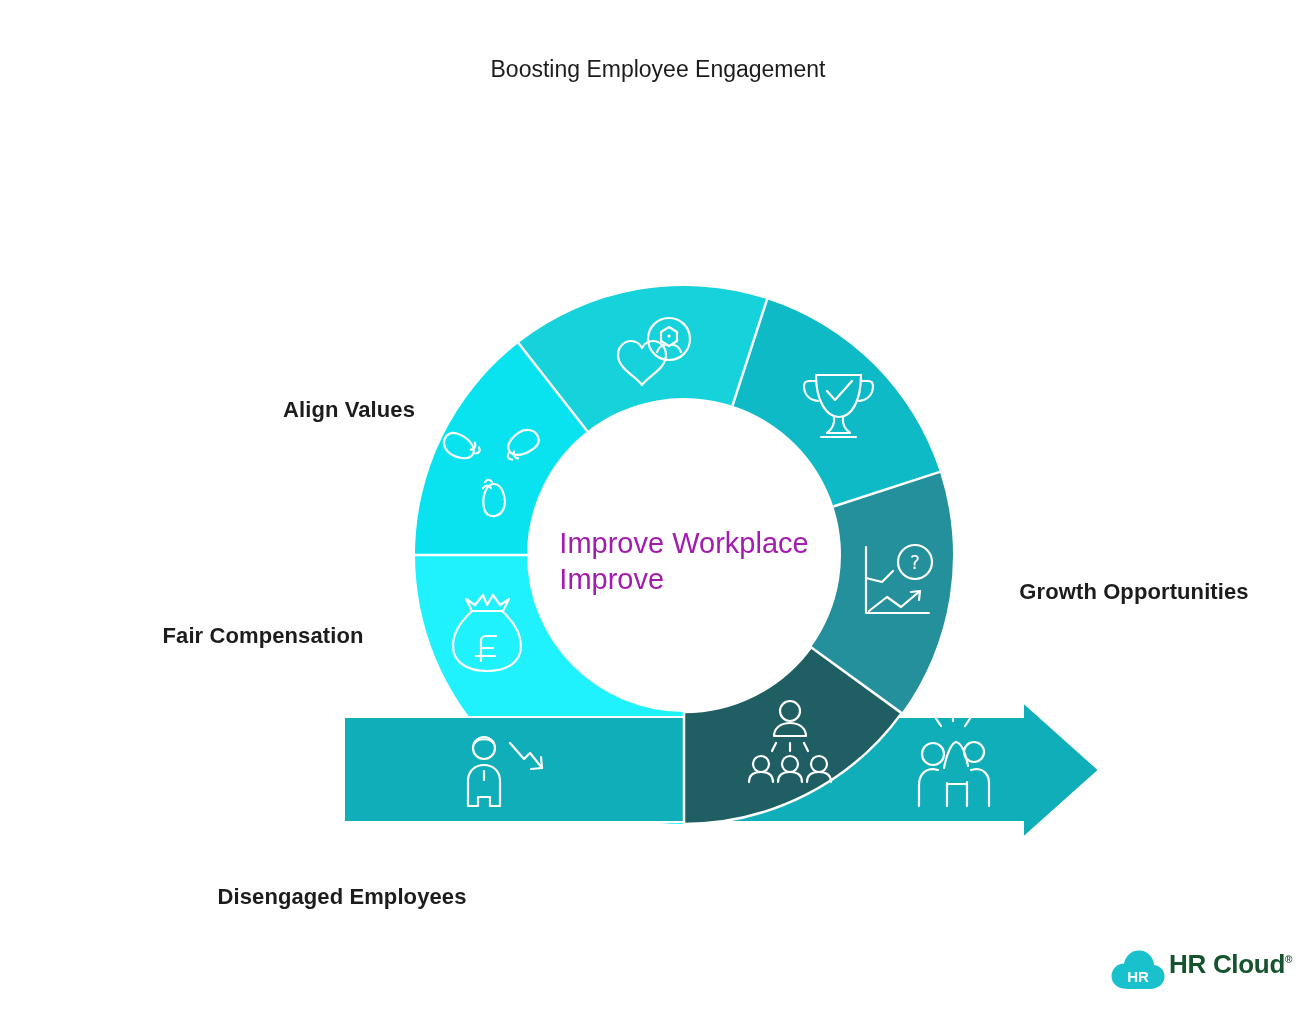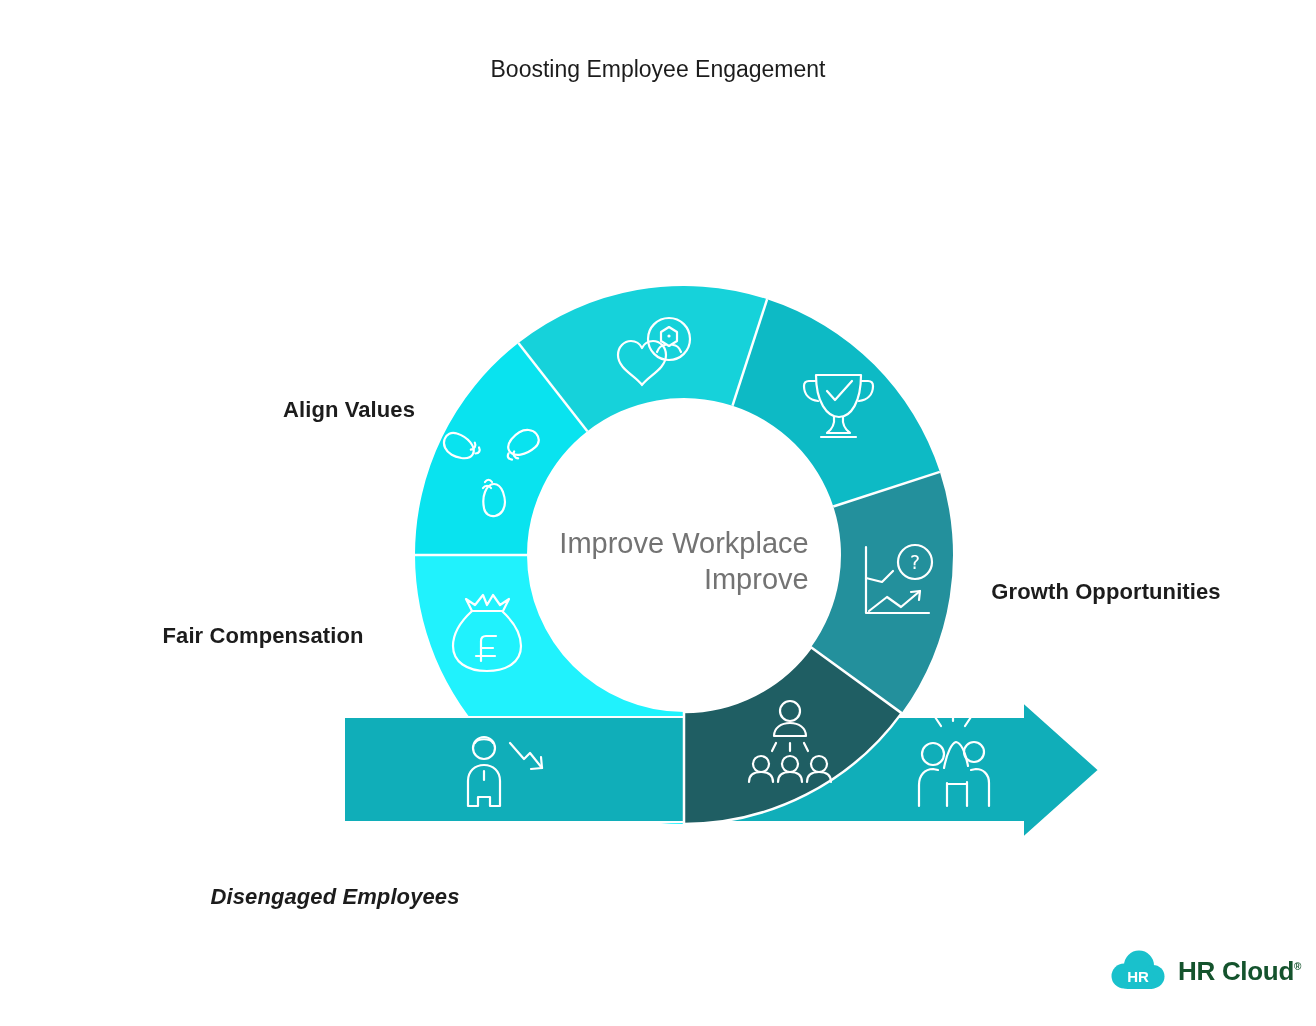--- a/index.html
+++ b/index.html
@@ -14,30 +14,30 @@
     letter-spacing:0.1px;
   }
   #page-title{
     position:absolute;left:658px;top:56px;transform:translateX(-50%);
     font-size:23px;font-weight:400;color:#1c1c1c;white-space:nowrap;
   }
   #lbl-wellbeing{left:640px;top:218px;}
   #lbl-align{left:349px;top:397px;}
   #lbl-fair{left:263px;top:623px;}
   #lbl-recognition{left:1036px;top:378px;}
-  #lbl-growth{left:1106px;top:579px;}
-  #lbl-disengaged{left:335px;top:884px;font-style:italic;}
+  #lbl-growth{left:1134px;top:579px;}
+  #lbl-disengaged{left:342px;top:884px;}
   #lbl-engaged{left:1027px;top:884px;}
   #lbl-leadership{left:686px;top:877px;width:190px;white-space:normal;text-align:center;line-height:28px;}
   #center-text{
     position:absolute;left:684px;top:525px;transform:translateX(-50%);
-    font-size:29px;font-weight:400;color:#737373;text-align:right;line-height:36px;white-space:nowrap;
+    font-size:29px;font-weight:400;color:#a21caf;text-align:left;line-height:36px;white-space:nowrap;
   }
   #logo{
-    position:absolute;left:1107px;top:949px;display:flex;align-items:center;gap:9px;
+    position:absolute;left:1107px;top:949px;display:flex;
   }
   #logo-wordmark{
     font-size:26px;font-weight:700;color:#14532d;letter-spacing:-0.3px;white-space:nowrap;
   }
   #logo-wordmark sup{font-size:10px;font-weight:700;}
 </style>
 </head>
 <body>
 
 <div id="canvas">

